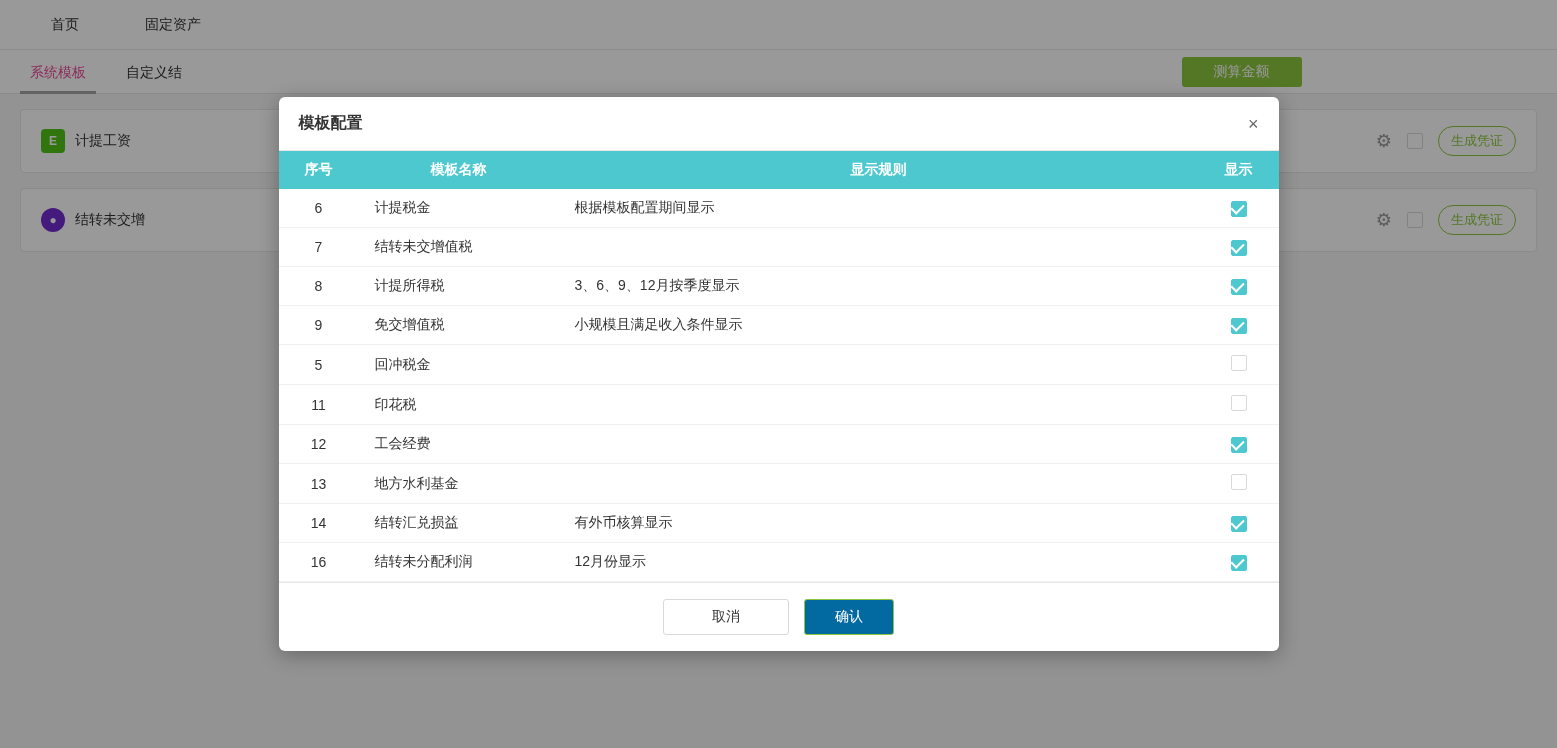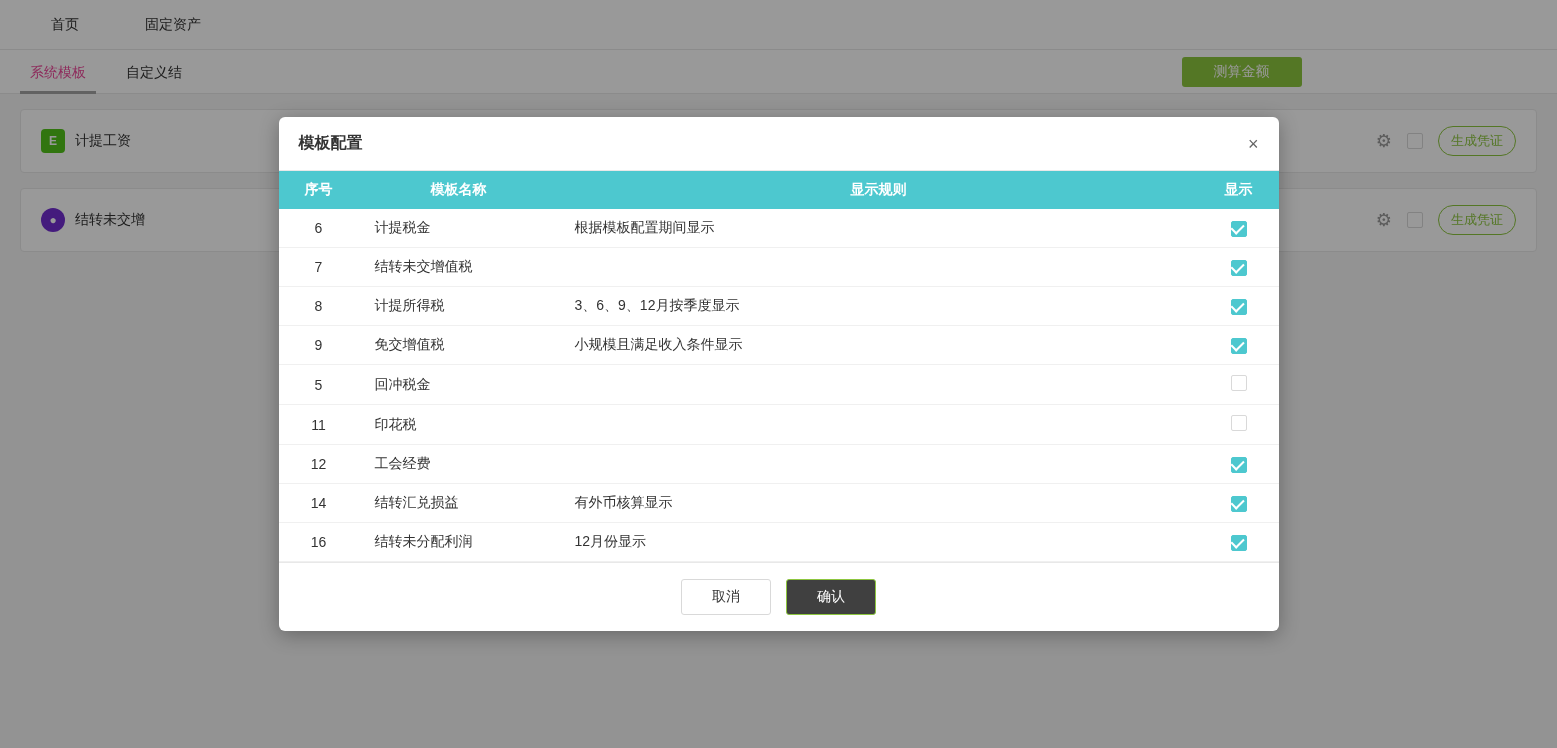--- a/index.html
+++ b/index.html
@@ -309,27 +309,27 @@
       padding: 16px 20px;
       display: flex;
       justify-content: center;
       gap: 15px;
       border-top: 1px solid #e8e8e8;
     }
     .btn-cancel {
       background: #fff;
       border: 1px solid #d9d9d9;
       color: #333;
-      padding: 8px 30px;
+      padding: 8px 48px;
       border-radius: 3px;
       cursor: pointer;
       font-size: 14px;
     }
     .btn-confirm {
-      background: #404040;
+      background: #0369a1;
       border: 1px solid #8dc63f;
       color: #fff;
       padding: 8px 30px;
       border-radius: 3px;
       cursor: pointer;
       font-size: 14px;
     }
 
     
     .modal-body {
@@ -476,20 +476,26 @@
                 <td></td>
                 <td style="text-align: center;"><span class="cb-unchecked"></span></td>
               </tr>
               <tr>
                 <td>12</td>
                 <td>工会经费</td>
                 <td></td>
                 <td style="text-align: center;"><span class="cb-checked"></span></td>
               </tr>
               <tr>
+                <td>13</td>
+                <td>地方水利基金</td>
+                <td></td>
+                <td style="text-align: center;"><span class="cb-unchecked"></span></td>
+              </tr>
+              <tr>
                 <td>14</td>
                 <td>结转汇兑损益</td>
                 <td>有外币核算显示</td>
                 <td style="text-align: center;"><span class="cb-checked"></span></td>
               </tr>
               <tr>
                 <td>16</td>
                 <td>结转未分配利润</td>
                 <td>12月份显示</td>
                 <td style="text-align: center;"><span class="cb-checked"></span></td>

